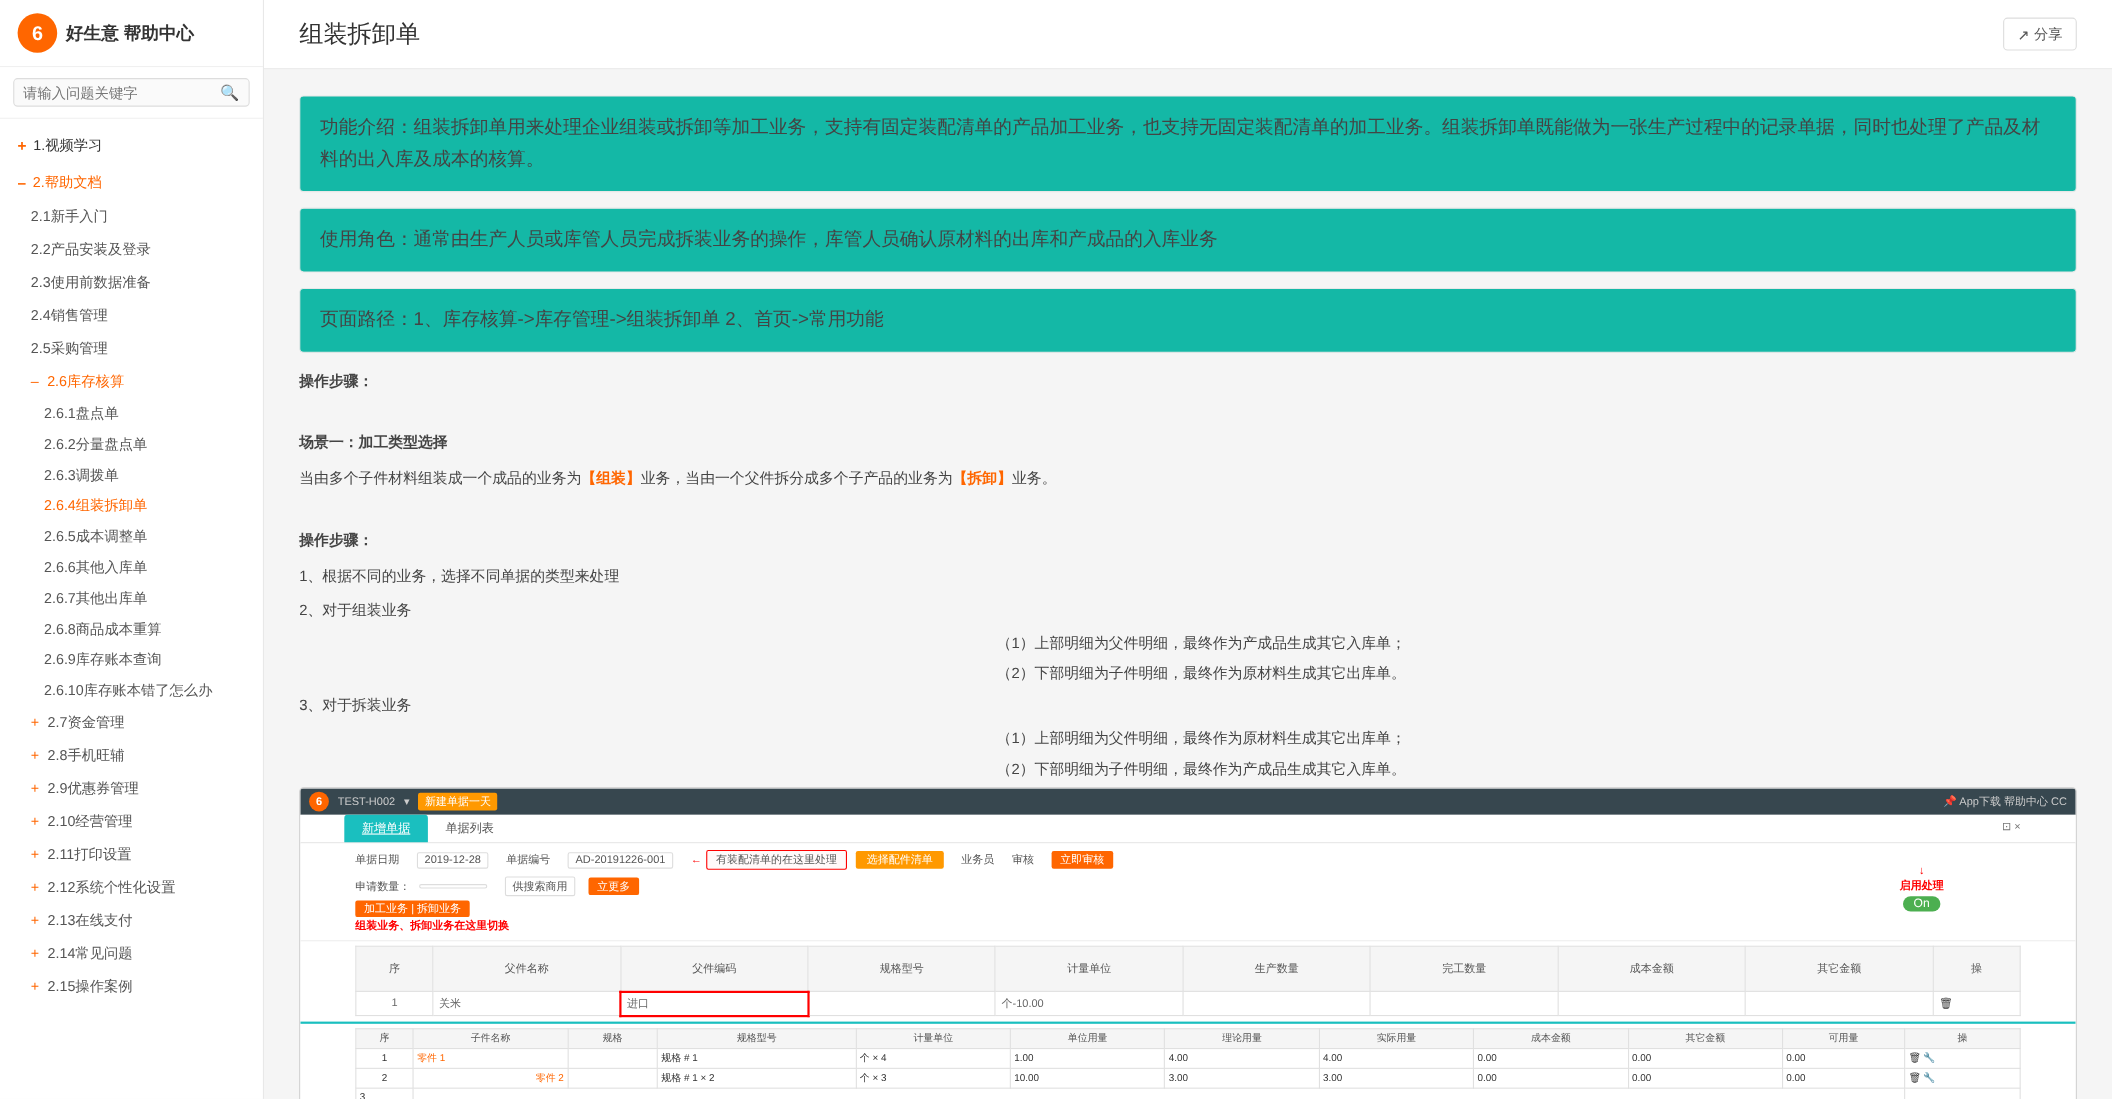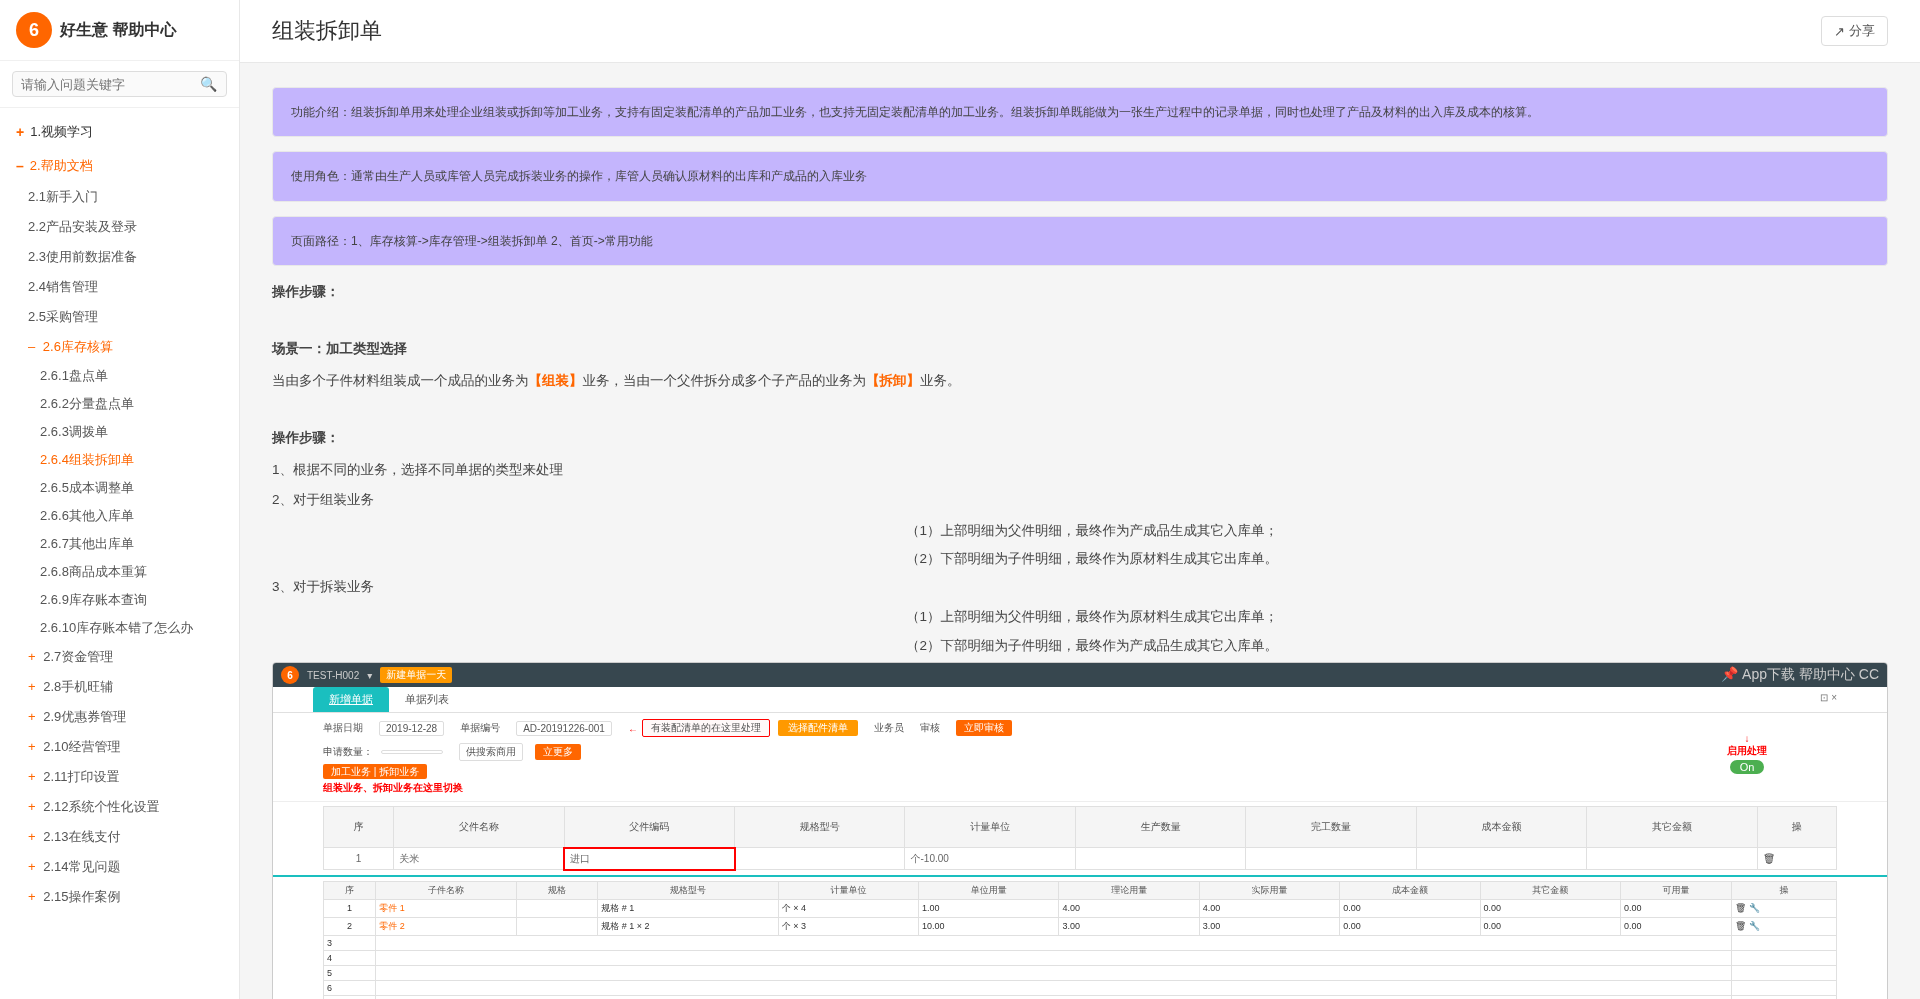--- a/index.html
+++ b/index.html
@@ -113,27 +113,27 @@
       color: #555;
       background: #fff;
       display: flex; align-items: center; gap: 4px;
     }
     .main-content {
       flex: 1;
       overflow-y: auto;
       padding: 24px 32px;
     }
     .info-box {
-      background: #c4b5fd;
+      background: #14b8a6;
       border: 1px solid #e8e8e8;
       border-radius: 4px;
       padding: 14px 18px;
       margin-bottom: 14px;
       line-height: 1.7;
-      font-size: 12px;
+      font-size: 17px;
       color: #444;
     }
     .content-body {
       font-size: 13.5px;
       color: #444;
       line-height: 1.8;
     }
     .content-body p { margin-bottom: 8px; }
     .content-body .bold { font-weight: bold; }
     .content-body .orange { color: #f60; }
@@ -287,21 +287,21 @@
     </div>
 
     <div class="screenshot-container inner-screenshot">
 
       <div style="background:#37474f; padding:3px 8px; display:flex; align-items:center; gap:8px;">
         <div style="width:18px;height:18px;background:#f60;border-radius:50%;display:flex;align-items:center;justify-content:center;color:#fff;font-size:10px;font-weight:bold;">6</div>
         <span style="color:#ccc;font-size:10px;">TEST-H002</span>
         <span style="color:#ccc;font-size:10px;">▾</span>
         <span style="background:#ff9900;color:#fff;padding:1px 6px;border-radius:2px;font-size:10px;">新建单据一天</span>
         <div style="flex:1;"></div>
-        <span style="color:#ccc;font-size:14px;text-align:right;">📌 App下载 帮助中心 CC</span>
+        <span style="color:#ccc;font-size:10px;text-align:right;">📌 App下载 帮助中心 CC</span>
       </div>
 
       <div style="background:#fff;display:flex;border-bottom:1px solid #e0e0e0;padding:0 40px;">
         <div style="background:#1abfbf;color:#fff;padding:5px 16px;font-size:11px;border-radius:3px 3px 0 0;cursor:pointer;text-decoration:underline;">
           <span>新增单据</span>
         </div>
         <div style="color:#555;padding:5px 16px;font-size:11px;cursor:pointer;">
           <span>单据列表</span>
         </div>
         <div style="flex:1;"></div>
@@ -407,21 +407,21 @@
               <td style="border:1px solid #e0e0e0;padding:2px 3px;">1.00</td>
               <td style="border:1px solid #e0e0e0;padding:2px 3px;">4.00</td>
               <td style="border:1px solid #e0e0e0;padding:2px 3px;">4.00</td>
               <td style="border:1px solid #e0e0e0;padding:2px 3px;">0.00</td>
               <td style="border:1px solid #e0e0e0;padding:2px 3px;">0.00</td>
               <td style="border:1px solid #e0e0e0;padding:2px 3px;">0.00</td>
               <td style="border:1px solid #e0e0e0;padding:2px 3px;">🗑 🔧</td>
             </tr>
             <tr>
               <td style="border:1px solid #e0e0e0;padding:2px 3px;text-align:center;">2</td>
-              <td style="border:1px solid #e0e0e0;padding:2px 3px;color:#f60;">零件 2</td>
+              <td style="border:1px solid #e0e0e0;padding:2px 3px;color:#f60;text-align:right;">零件 2</td>
               <td style="border:1px solid #e0e0e0;padding:2px 3px;"></td>
               <td style="border:1px solid #e0e0e0;padding:2px 3px;">规格 # 1 × 2</td>
               <td style="border:1px solid #e0e0e0;padding:2px 3px;">个 × 3</td>
               <td style="border:1px solid #e0e0e0;padding:2px 3px;">10.00</td>
               <td style="border:1px solid #e0e0e0;padding:2px 3px;">3.00</td>
               <td style="border:1px solid #e0e0e0;padding:2px 3px;">3.00</td>
               <td style="border:1px solid #e0e0e0;padding:2px 3px;">0.00</td>
               <td style="border:1px solid #e0e0e0;padding:2px 3px;">0.00</td>
               <td style="border:1px solid #e0e0e0;padding:2px 3px;">0.00</td>
               <td style="border:1px solid #e0e0e0;padding:2px 3px;">🗑 🔧</td>

